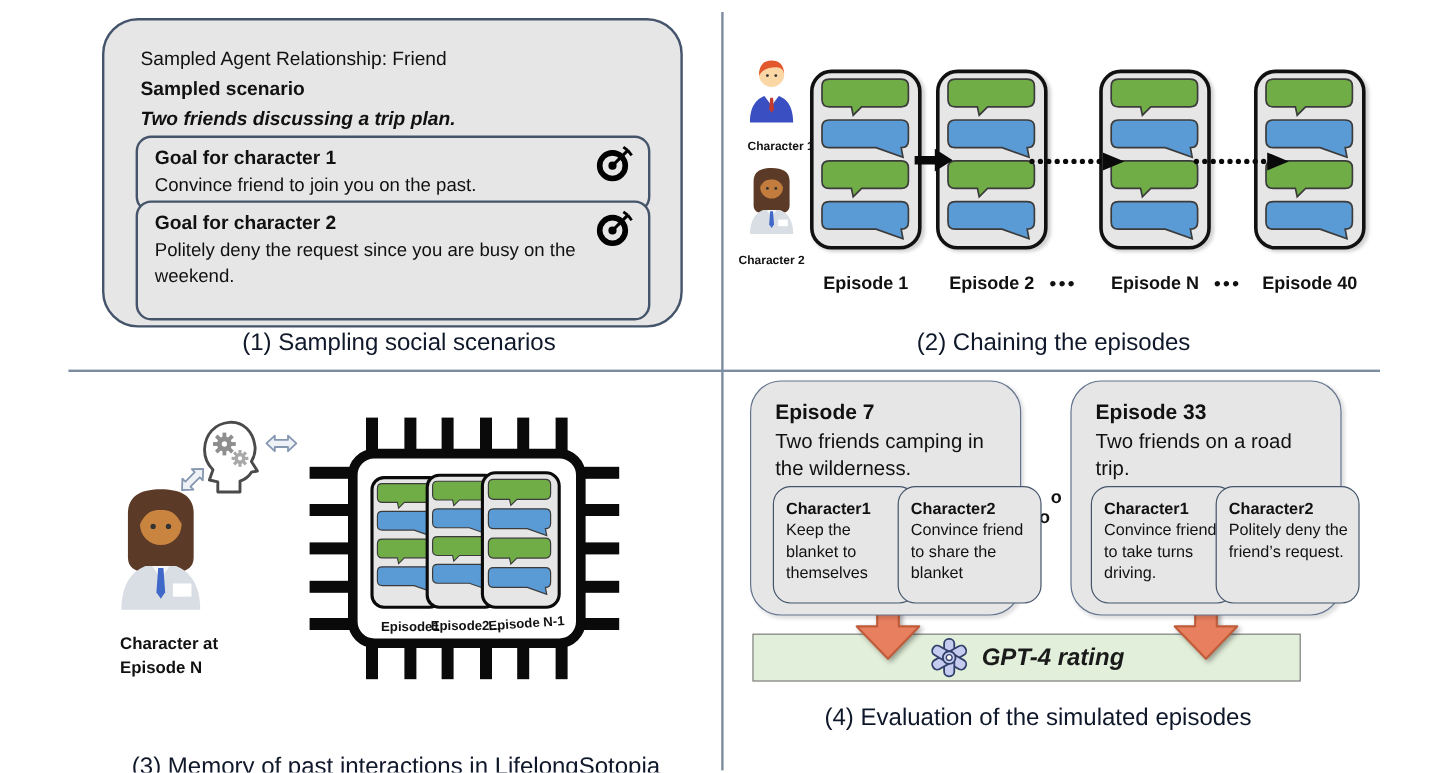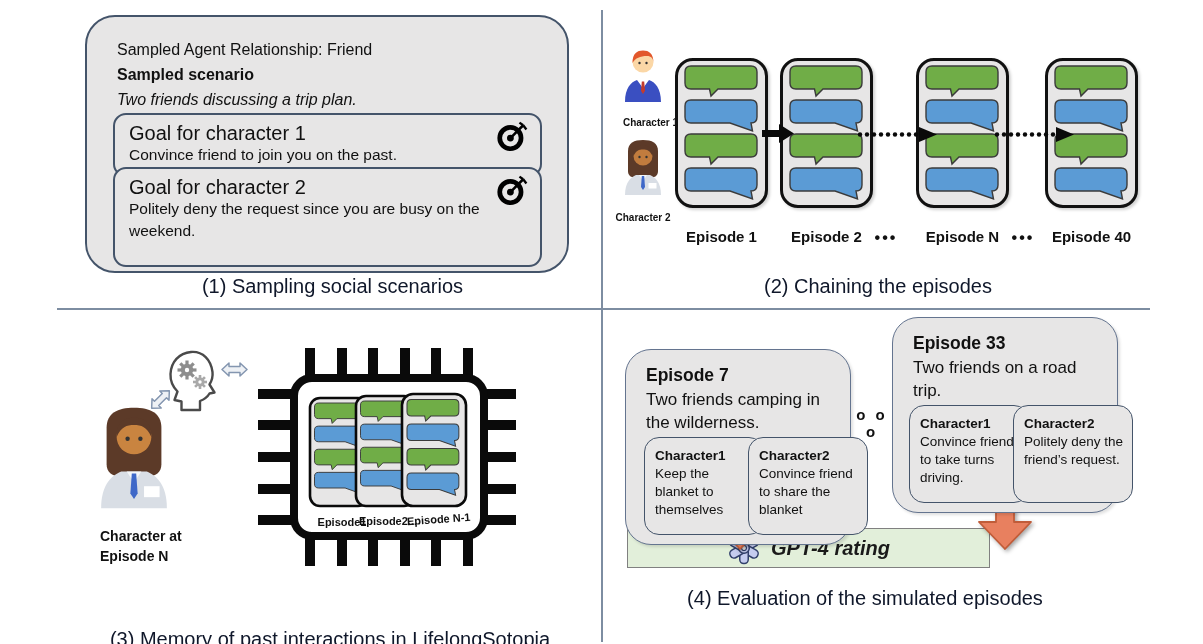--- a/index.html
+++ b/index.html
@@ -9,24 +9,24 @@
   
   .vline{left:601px;top:10px;width:2px;height:632px;background:#7d8da1;}
   .hline{left:57px;top:308px;width:1093px;height:2px;background:#7d8da1;}
   
   .caption{font-size:20px;color:#0f172a;text-align:center;}
   
   .p1-box{left:85px;top:15px;width:484px;height:258px;background:#E7E6E6;
           border:2.5px solid #44546A;border-radius:30px;box-sizing:border-box;}
   .p1-text{left:117px;top:37px;width:430px;font-size:16px;line-height:25px;}
   .p1-bold{font-weight:bold;}
-  .p1-italic{font-style:italic;}
+  .p1-italic{font-style:italic;font-weight:bold;}
   .goal-box{left:113px;width:429px;background:#E7E6E6;border:2px solid #44546A;
             border-radius:13px;box-sizing:border-box;padding:7px 46px 7px 14px;}
-  .goal-title{font-size:20px;font-weight:normal;line-height:22px;}
+  .goal-title{font-size:16px;font-weight:bold;line-height:22px;}
   .goal-text{font-size:15.5px;line-height:22px;}
   .target{position:absolute;right:12px;top:6px;}
   
   .char-label{font-size:10px;font-weight:bold;text-align:center;width:70px;}
   .ep-col{top:58px;width:93px;height:150px;background:#E7E6E6;border:3.5px solid #111;
           border-radius:18px;box-sizing:border-box;display:flex;align-items:center;
           justify-content:center;box-shadow:2px 2px 3px rgba(0,0,0,0.18);}
   .gb{fill:#70AD47;stroke:#3b3b3b;stroke-width:1.4;}
   .bb{fill:#5B9BD5;stroke:#3b3b3b;stroke-width:1.4;}
   .ep-label{top:228px;width:93px;text-align:center;font-size:15px;font-weight:bold;}
@@ -42,21 +42,21 @@
           box-shadow:2px 2px 3px rgba(0,0,0,0.12);}
   .ep-big-title{font-size:17.5px;font-weight:bold;line-height:25px;}
   .ep-big-desc{font-size:17px;line-height:23px;}
   .mini-goal{position:absolute;top:87px;width:120px;height:98px;background:#E7E6E6;
              border:1.6px solid #44546A;border-radius:15px;box-sizing:border-box;
              padding:9px 8px 0 10px;overflow:visible;}
   .mini-name{font-size:13.5px;font-weight:bold;line-height:18px;}
   .mini-text{font-size:13.5px;line-height:18px;}
   .ooo{left:848px;top:406px;width:48px;text-align:center;font-size:15px;font-weight:bold;
        letter-spacing:3px;}
-  .rate-bar{left:627px;top:528px;width:363px;height:40px;background:#E2EFDA;
+  .rate-bar{left:627px;top:528px;width:457px;height:40px;background:#E2EFDA;
             border:1.5px solid #808080;box-sizing:border-box;display:flex;align-items:center;
             justify-content:center;gap:10px;z-index:1;}
   .rate-text{font-size:20px;font-weight:bold;font-style:italic;color:#1a1a1a;}
   .eval-arrow{z-index:2;filter:drop-shadow(2px 2px 2px rgba(0,0,0,0.35));}
 </style>
 </head>
 <body>
 
 <div id="fig">
 
@@ -325,21 +325,21 @@
     <span class="rate-text">GPT-4 rating</span>
   </div>
 
   <svg class="abs eval-arrow" style="left:712px;top:500px;" width="56" height="50" viewBox="0 0 56 50">
     <polygon points="19,0 37,0 37,22 54,22 28,49 2,22 19,22" fill="#E8805F" stroke="#C05C39" stroke-width="1.8" stroke-linejoin="round"></polygon>
   </svg>
   <svg class="abs eval-arrow" style="left:977px;top:500px;" width="56" height="50" viewBox="0 0 56 50">
     <polygon points="19,0 37,0 37,22 54,22 28,49 2,22 19,22" fill="#E8805F" stroke="#C05C39" stroke-width="1.8" stroke-linejoin="round"></polygon>
   </svg>
 
-  <div class="abs ep-big" style="left:625px;margin-top:32px;">
+  <div class="abs ep-big" style="left:625px;">
     <div class="ep-big-title">Episode 7</div>
     <div class="ep-big-desc" style="width:180px;">Two friends camping in the wilderness.</div>
     <div class="mini-goal" style="left:18px;">
       <div class="mini-name">Character1</div>
       <div class="mini-text">Keep the blanket to themselves</div>
     </div>
     <div class="mini-goal" style="left:122px;">
       <div class="mini-name">Character2</div>
       <div class="mini-text">Convince friend to share the blanket</div>
     </div>

